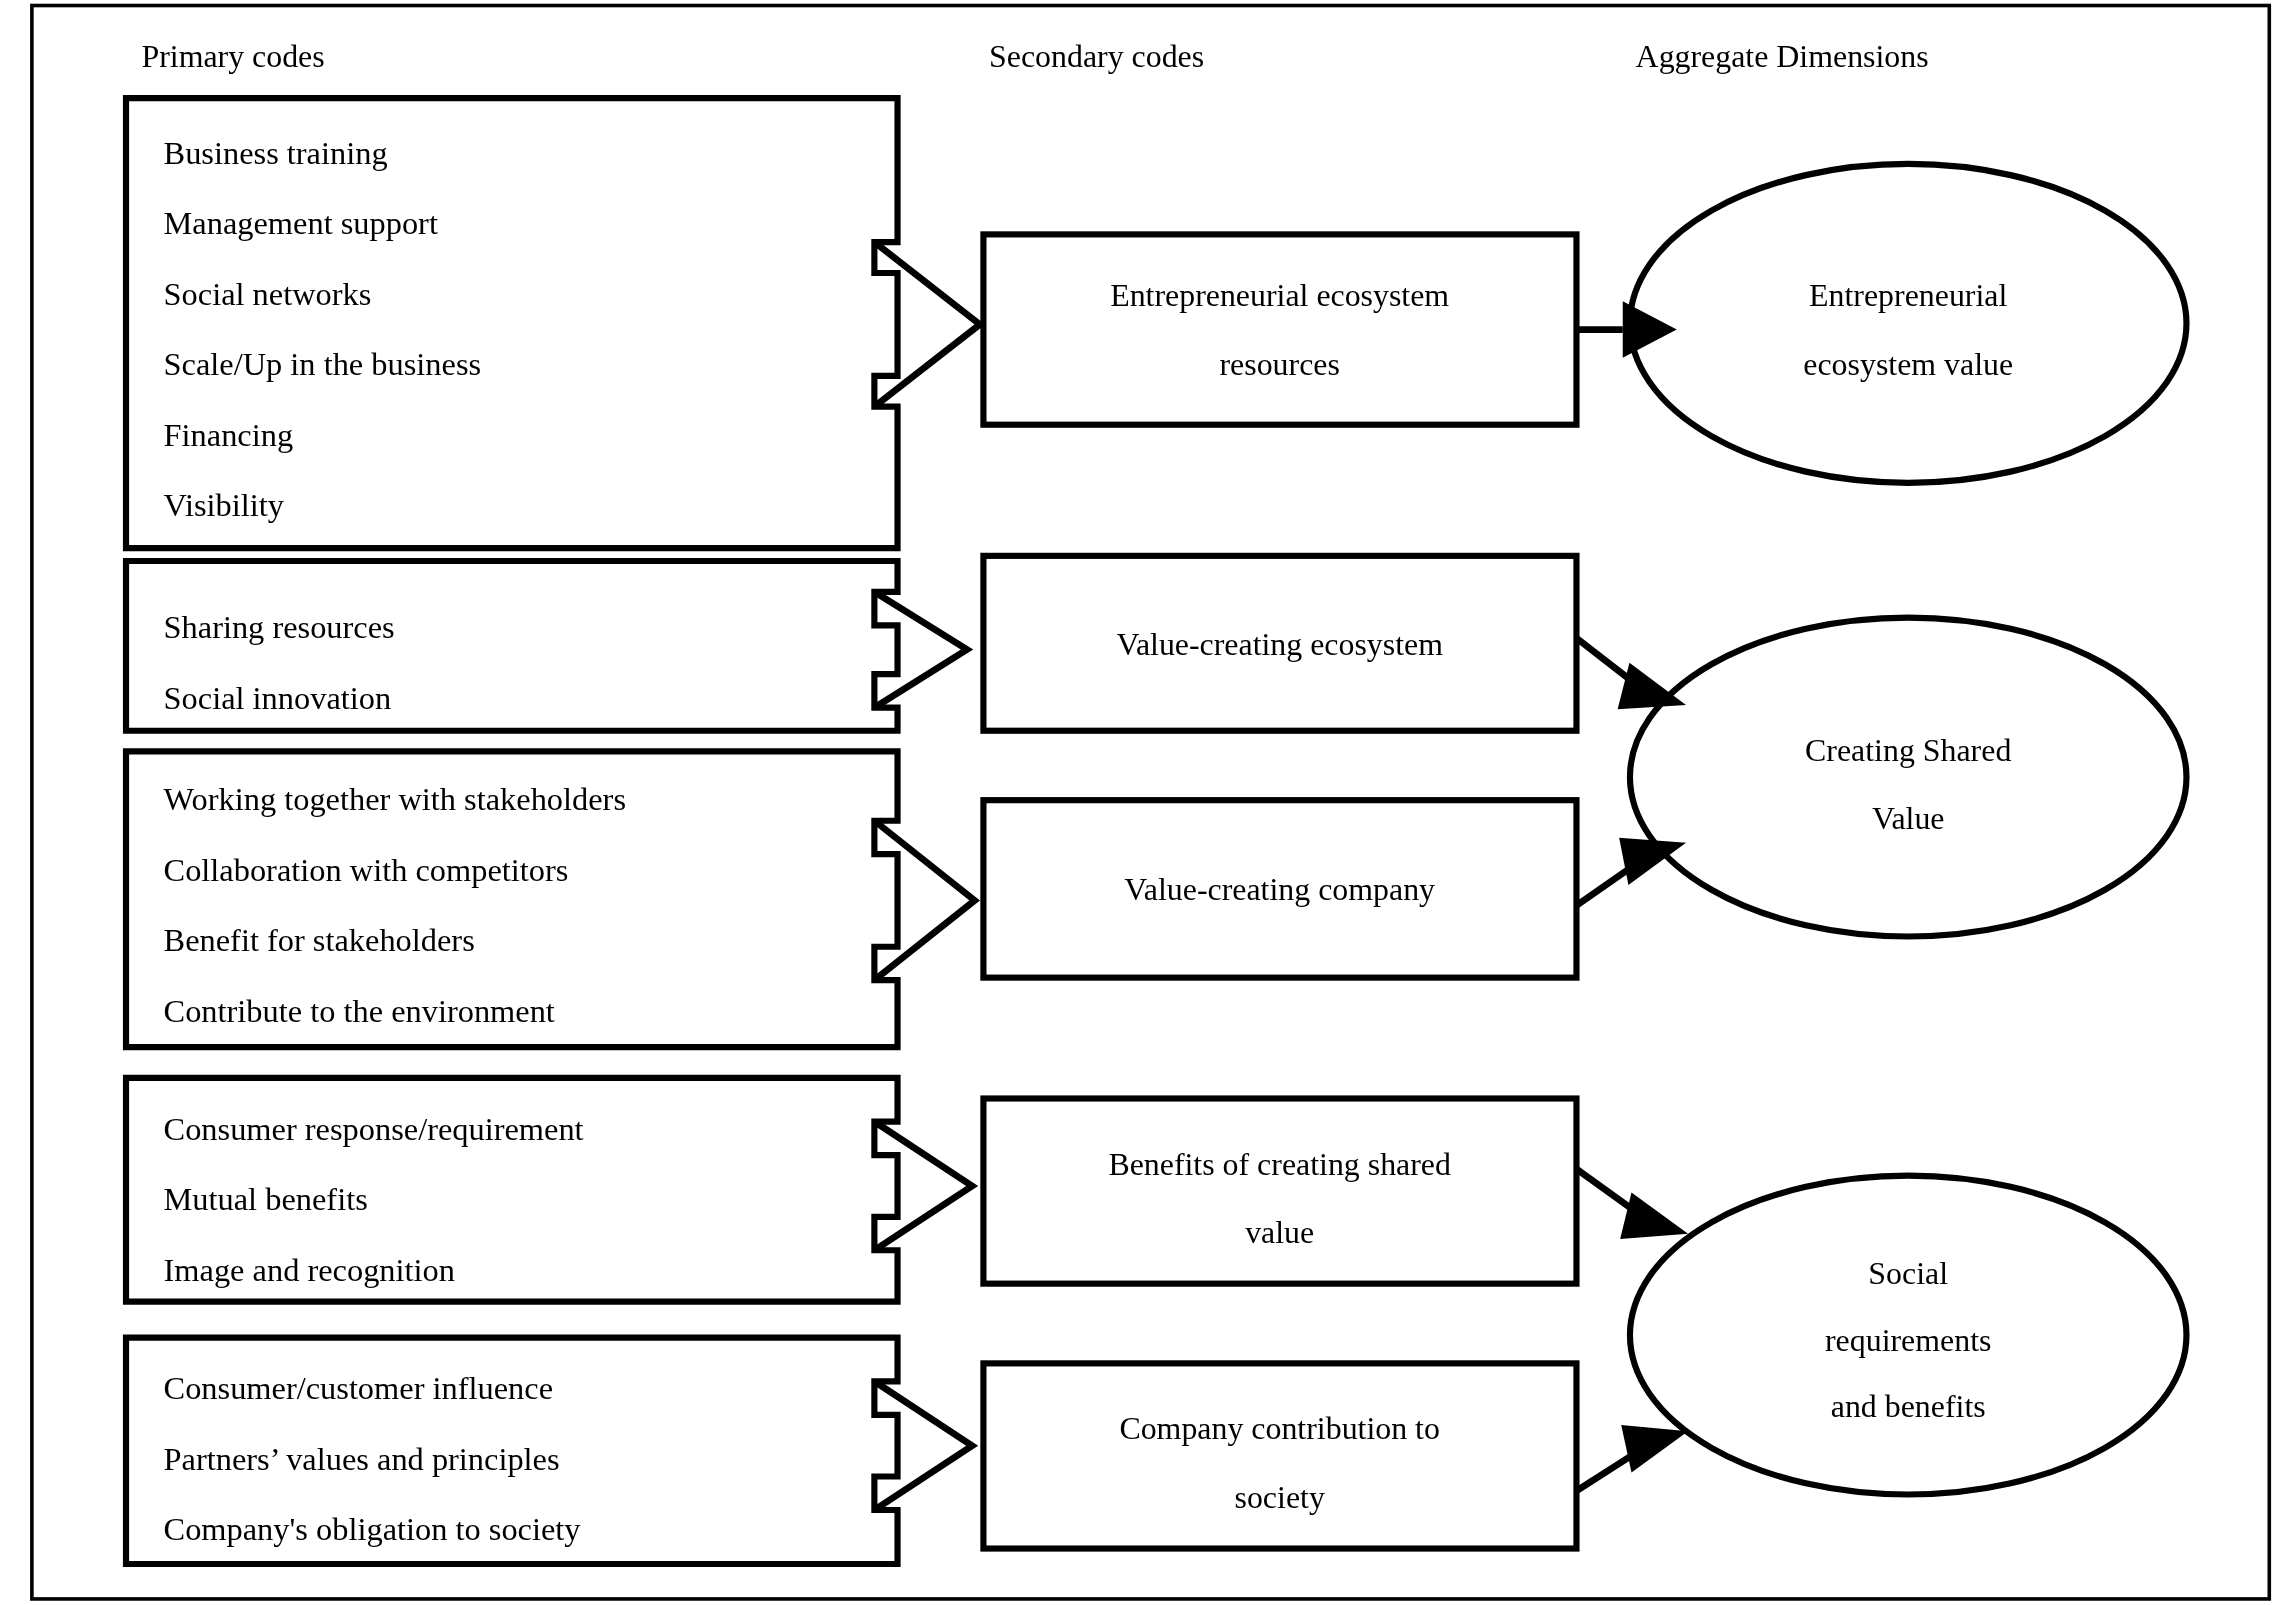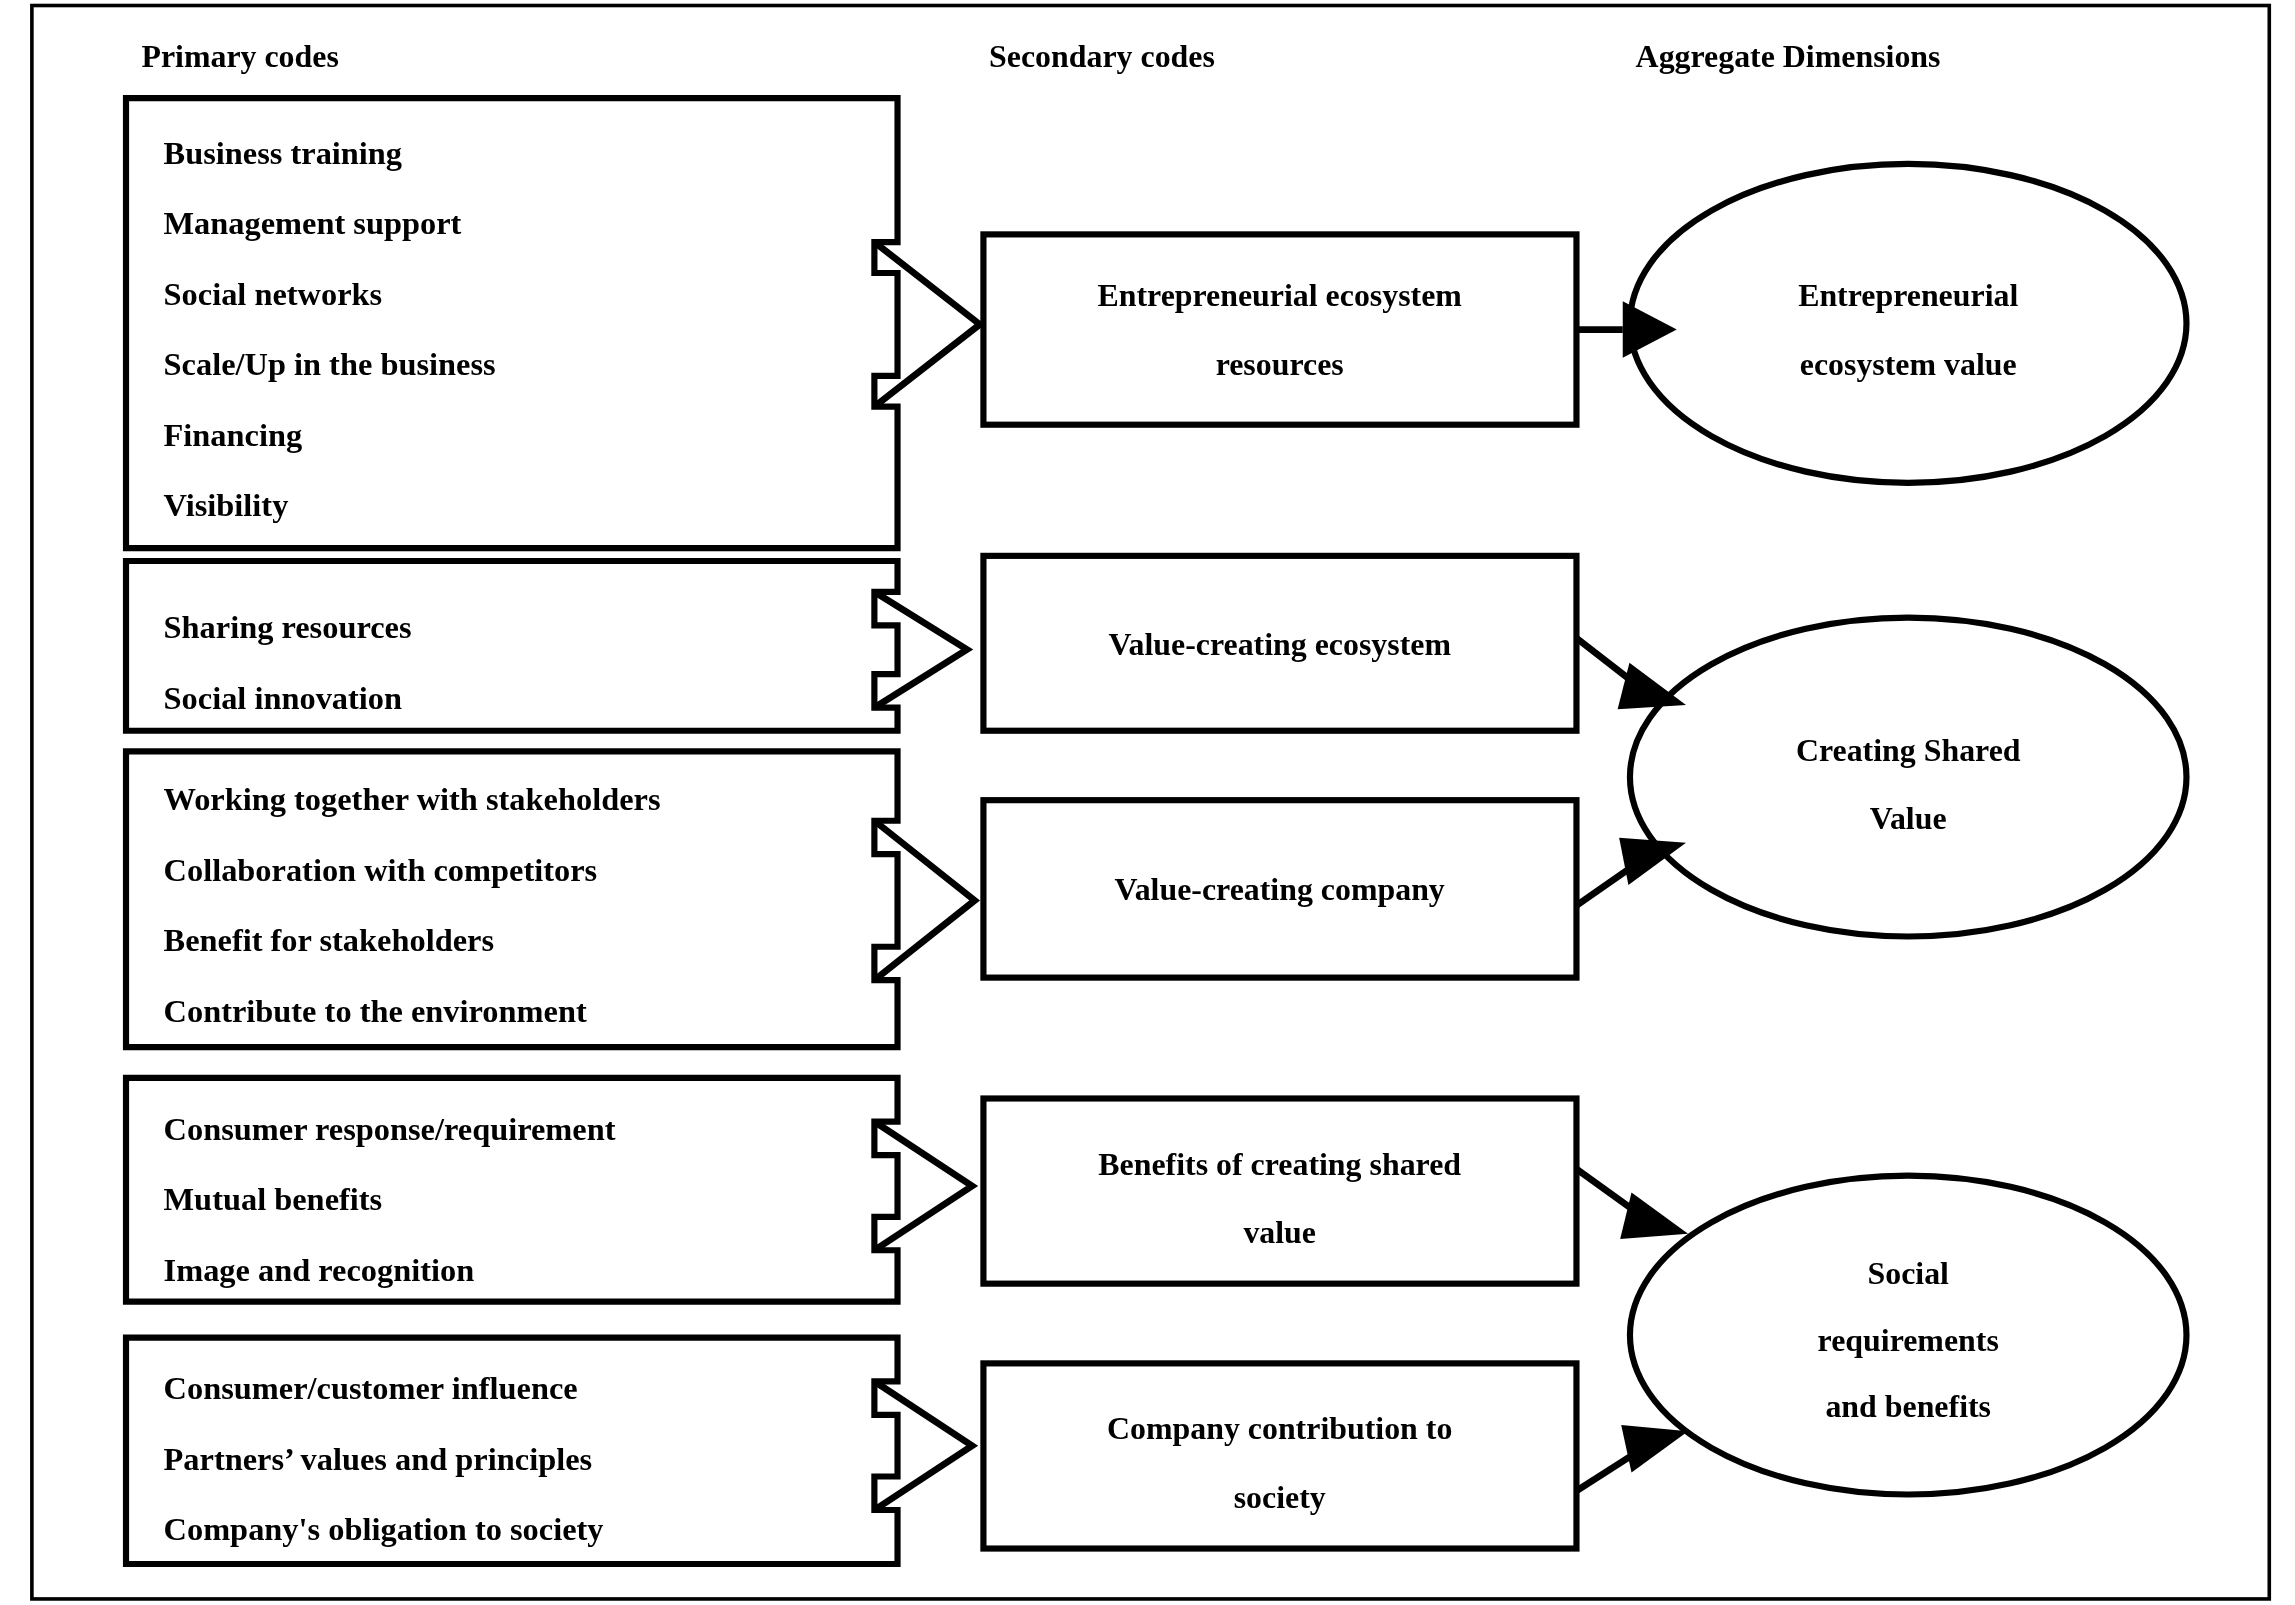--- a/index.html
+++ b/index.html
@@ -9,21 +9,20 @@
   }
   body {
     font-family: "Liberation Serif", "DejaVu Serif", serif;
   }
   #figure-root {
     position: relative;
     width: 2295px;
     height: 1606px;
     background: #ffffff;
     overflow: hidden;
-    font-weight: bold;
   }
   #diagram-svg {
     position: absolute;
     inset: 0;
     width: 2295px;
     height: 1606px;
     display: block;
   }
   .frame-rect {
     fill: none;

